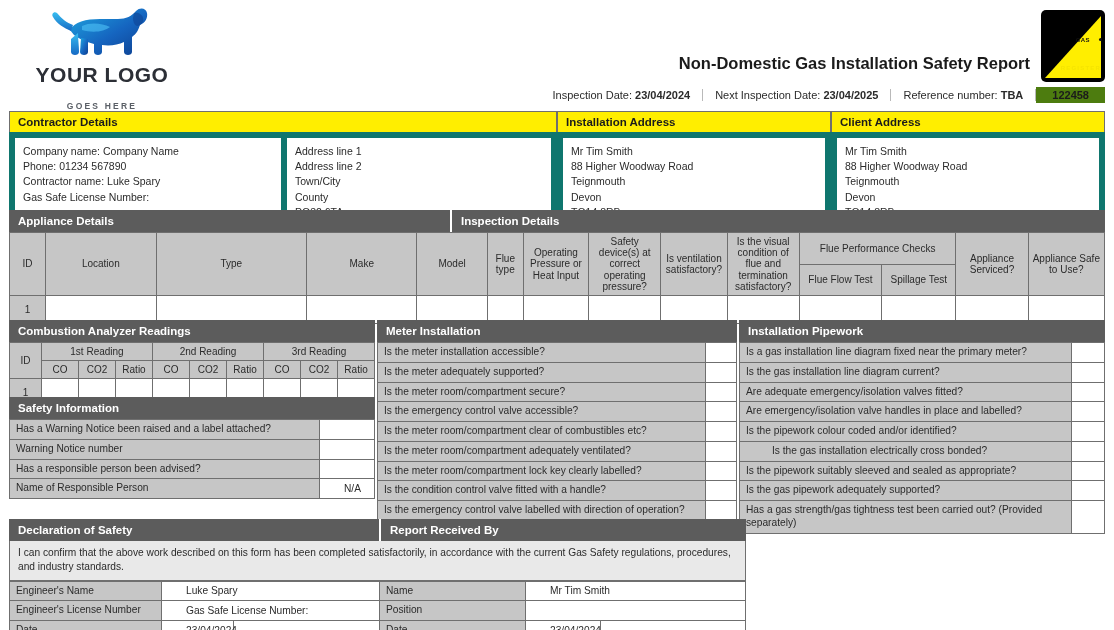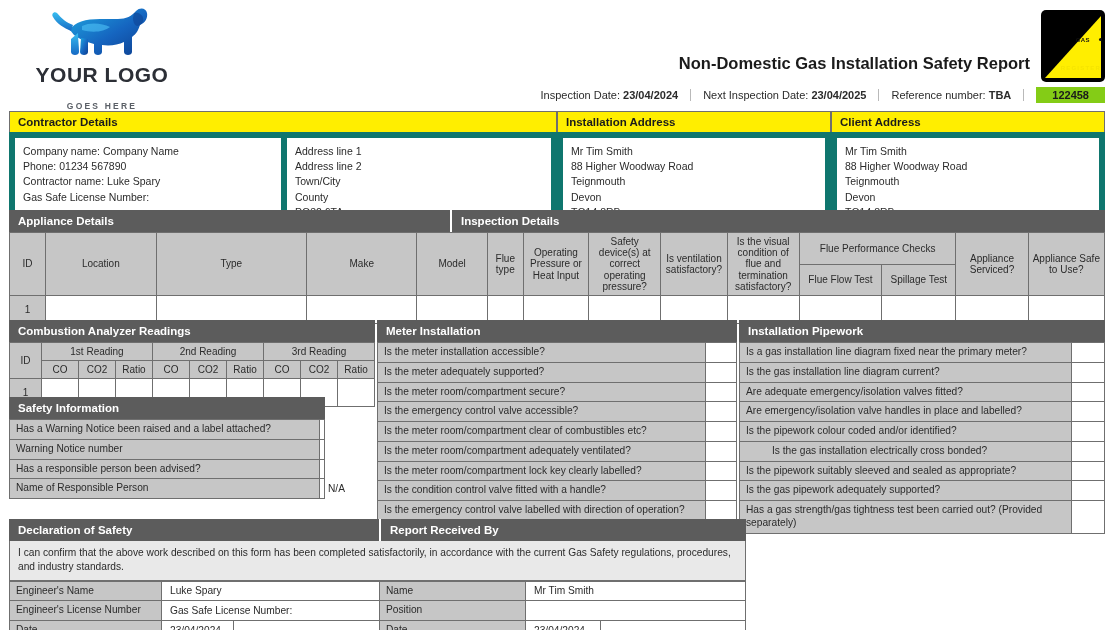--- a/index.html
+++ b/index.html
@@ -28,21 +28,21 @@
   .gassafe .tri { position: absolute; left: 0; top: 0; width: 64px; height: 72px; }
   .gs-gas { position:absolute; right: 15px; top: 27px; font-size: 6px; font-weight: bold; color:#111; letter-spacing:0.4px; }
   .gs-safe { position:absolute; right: 5px; top: 31px; font-size: 21px; font-weight: bold; color:#111; font-style: italic; letter-spacing:-0.5px; line-height:1;margin-top:48px; }
   .gs-reg { position:absolute; left:0; right:4px; top: 55px; text-align:right; font-size:6px; font-weight:bold; color:#f5e400; letter-spacing:1.2px; }
   .gs-dot { position:absolute; right:3px; top:28px; width:3px; height:3px; border-radius:50%; background:#111; }
 
   .meta-row { position: absolute; right: 9px; top: 87px; display: flex; align-items: center; font-size: 11px; }
   .meta-item { padding: 0 12px; border-right: 1px solid #b9b9b9; white-space: nowrap; color:#2b2b2b; }
   .meta-item:last-child { border-right: none; padding-right: 0; }
   .meta-item b { font-weight: bold; }
-  .ref-badge { background: #84cc16; font-weight: bold; font-size: 11px; padding: 2px 16px; margin-left: 12px; color:#1b1b1b; }
+  .ref-badge { background: #4d7c0f; font-weight: bold; font-size: 11px; padding: 2px 16px; margin-left: 0; color:#1b1b1b; }
 
   
   .blk { position: absolute; }
   .bar-yellow { background:#ffee00; color:#1b1b1b; font-weight:bold; font-size:11.5px; padding:4px 8px; border:1px solid #6f6f6f; border-bottom:none; }
   .bar-grey { background:#5c5c5c; color:#ffffff; font-weight:bold; font-size:11.5px; padding:5px 9px; }
   .cellgrid { border-collapse: collapse; width:100%; table-layout: fixed; }
   .cellgrid td, .cellgrid th { border:1px solid #6f6f6f; font-weight: normal; font-size:10px; color:#2b2b2b; }
   .hdrcell { background:#c6c6c6; text-align:center; vertical-align:middle; padding:3px 2px; line-height:1.12; }
   .datacell { background:#ffffff; height:28px; }
   .idcell { background:#c6c6c6; text-align:center; }
@@ -50,21 +50,21 @@
   
   .addr-table { border-collapse:collapse; width:100%; table-layout:fixed; }
   .addr-table td { border:6px solid #0f766e; vertical-align:top; padding:6px 8px; font-size:10.5px; line-height:1.45; background:#fff; }
   .addr-line { white-space: nowrap; }
 
   
   .qtable { border-collapse:collapse; width:100%; table-layout:fixed; }
   .qtable td { border:1px solid #6f6f6f; font-size:10.2px; color:#2b2b2b; }
   .qlabel { background:#c6c6c6; padding:3px 6px; line-height:1.25; }
   .qans { background:#ffffff; }
-  .qvalue { background:#ffffff; padding:3px 8px; }
+  .qvalue { background:#ffffff; padding:3px 24px; }
 
   .decl-text { background:#e9e9e9; border:1px solid #6f6f6f; border-top:none; font-size:10.2px; padding:5px 8px; line-height:1.4; }
 </style>
 </head>
 <body>
 
 <div class="page">
 
   <div class="header">
 
@@ -289,21 +289,21 @@
         <td class="datacell"></td>
         <td class="datacell"></td>
         <td class="datacell"></td>
         <td class="datacell"></td>
         <td class="datacell"></td>
       </tr>
     </tbody>
       </table>
   </div>
 
-  <div class="blk" style="left:9px; top:397px; width:316px;">
+  <div class="blk" style="left:9px; top:397px; width:366px;">
     <div class="bar-grey">Safety Information</div>
     <table class="qtable">
       <tbody>
           <tr>
         <td class="qlabel" style="width:310px; height:17px;">Has a Warning Notice been raised and a label attached?</td>
         <td class="qans"></td>
       </tr>
       <tr>
         <td class="qlabel" style="width:140px; height:17px;">Warning Notice number</td>
         <td class="qvalue"></td>

